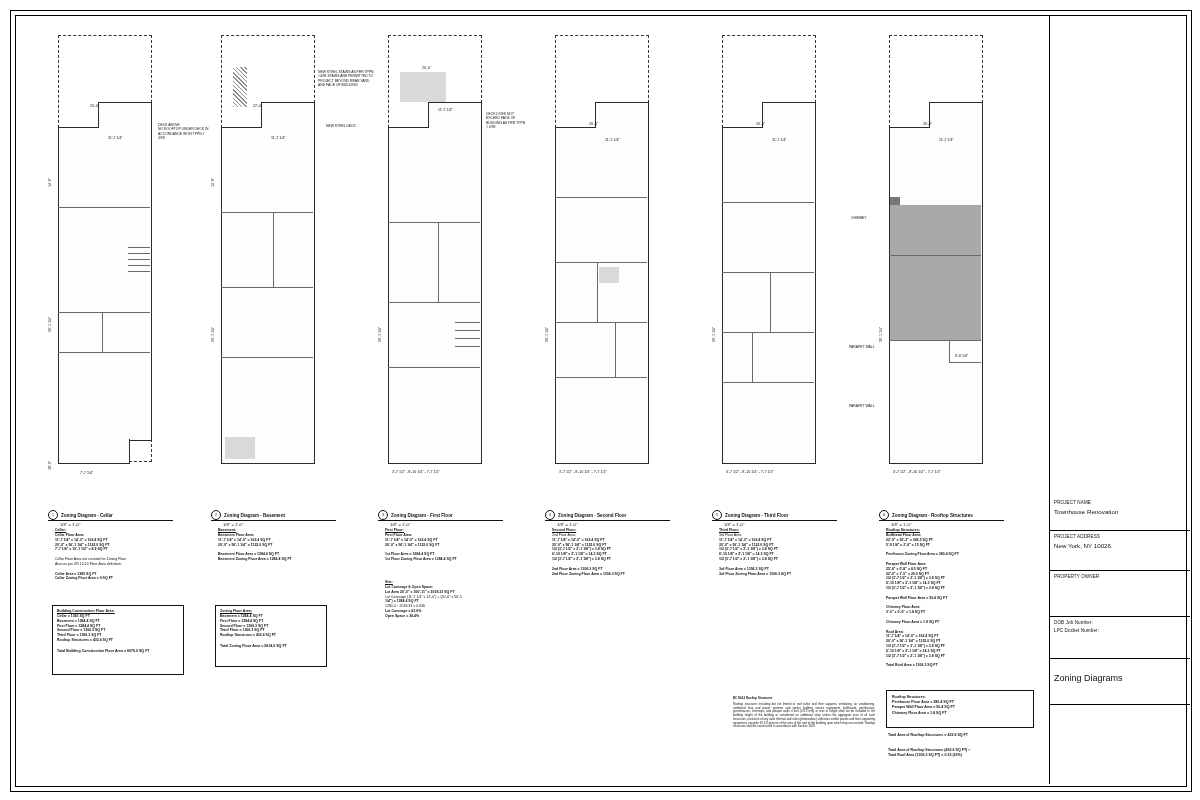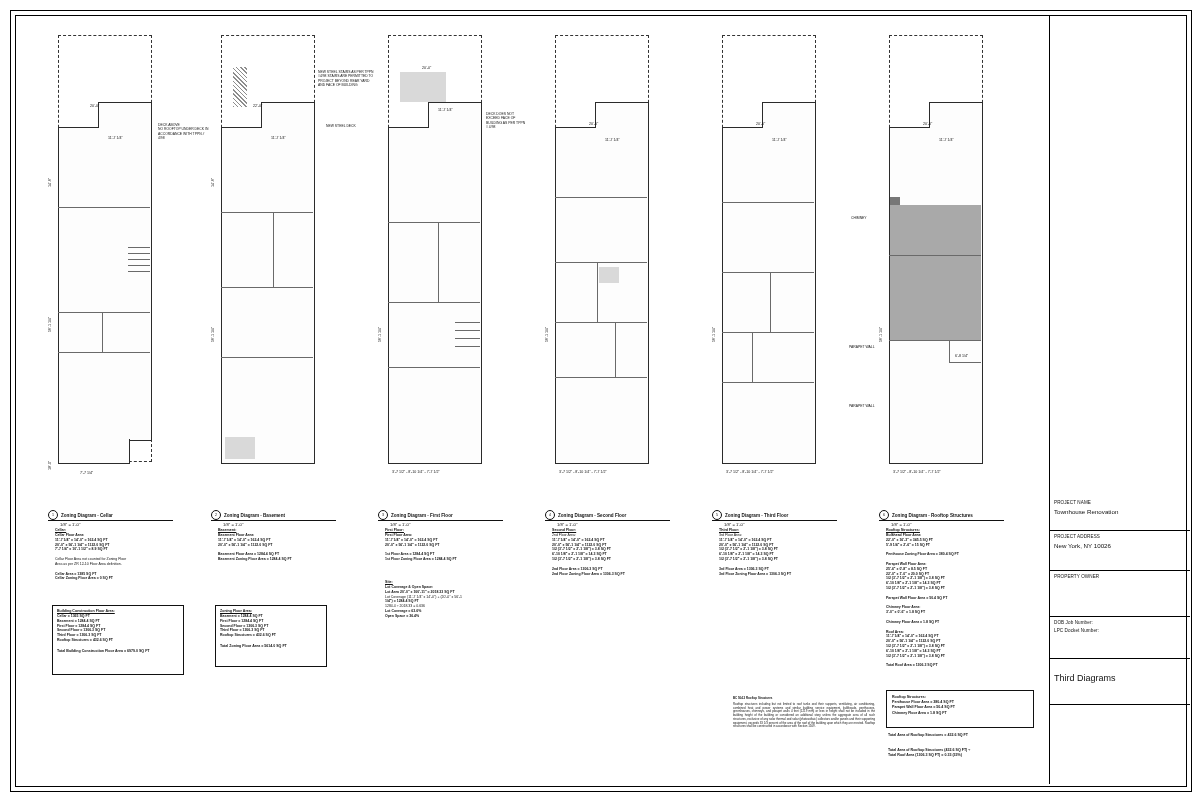--- a/index.html
+++ b/index.html
@@ -396,17 +396,17 @@
       <div class="tb-label">PROPERTY OWNER</div>
       <div class="tb-value"></div>
     </div>
 
     <div class="tb-cell tb-dob">
       <div class="tb-label">DOB Job Number:</div>
       <div class="tb-label" style="margin-top:3px;">LPC Docket Number:</div>
     </div>
 
     <div class="tb-cell tb-sheet">
-      <div class="tb-value">Third Diagrams</div>
+      <div class="tb-value">Zoning Diagrams</div>
     </div>
 
   </div>
 </div>
 
 </body></html>

